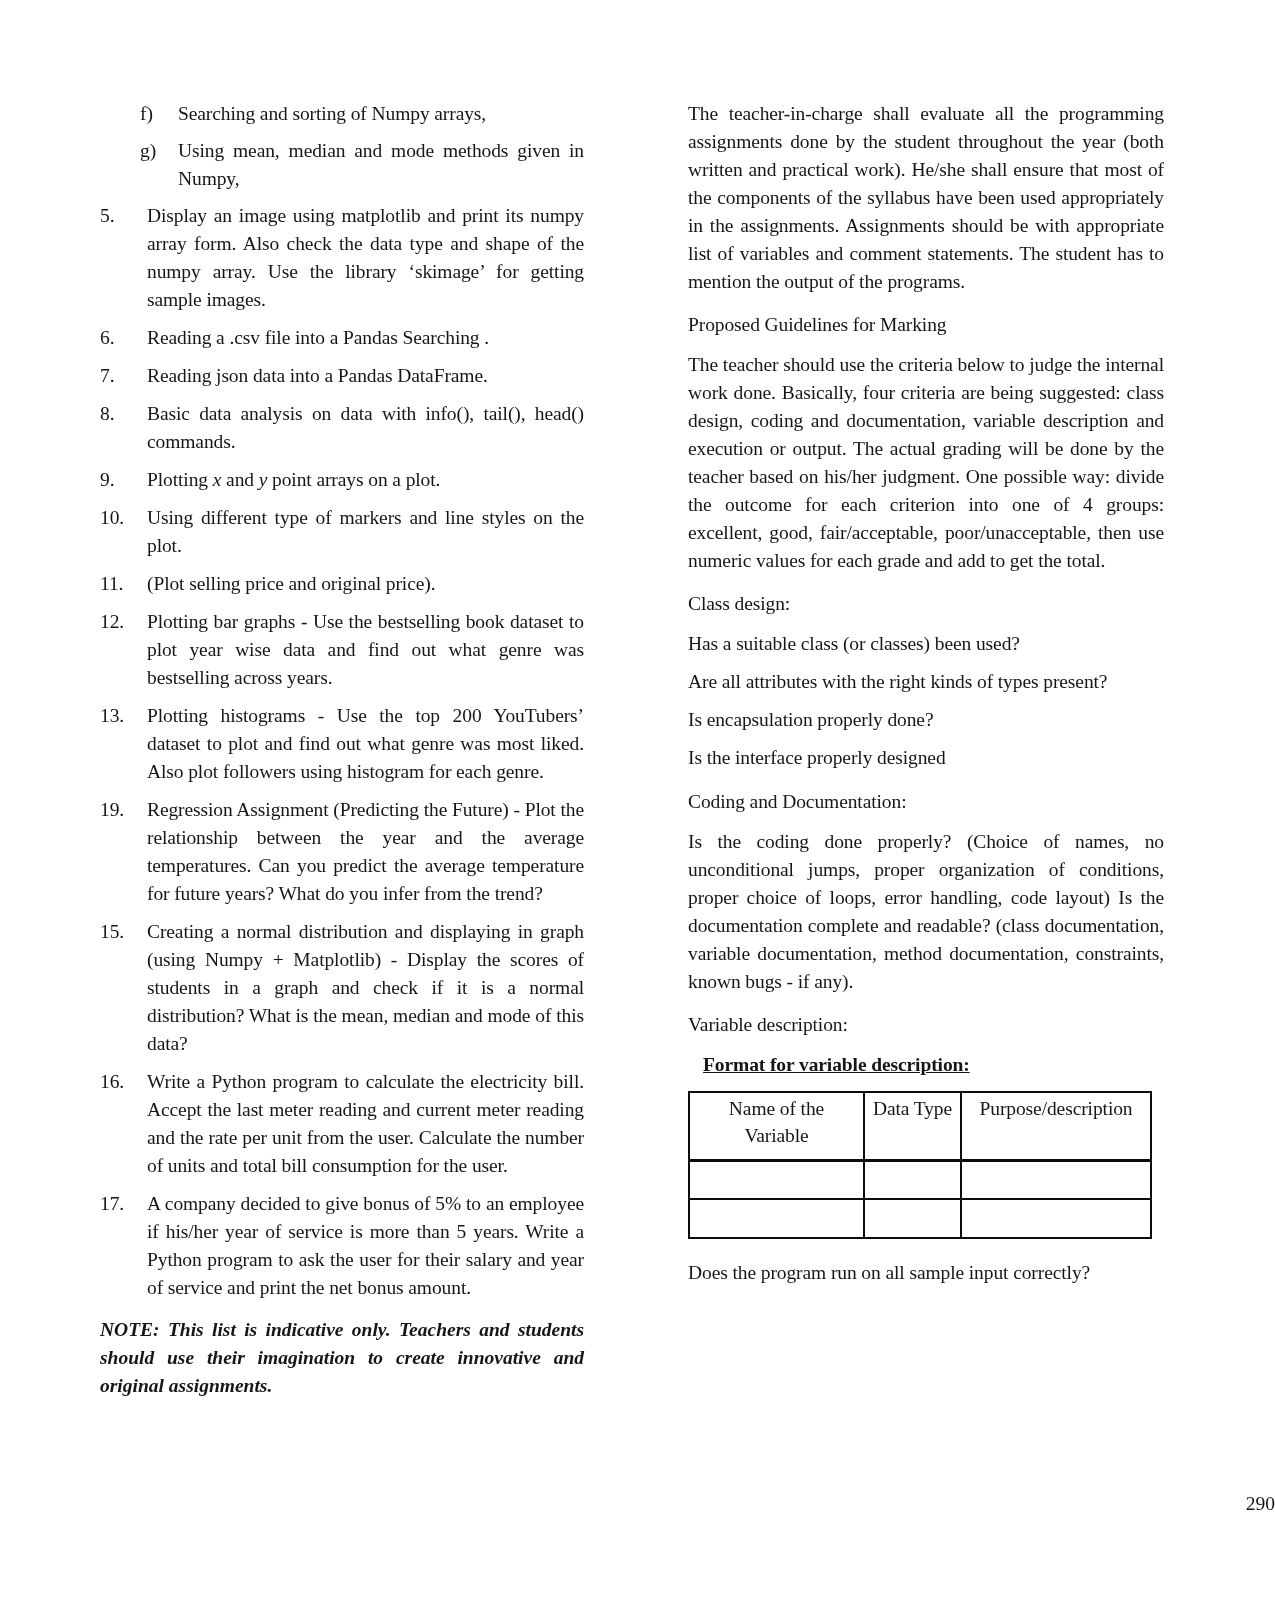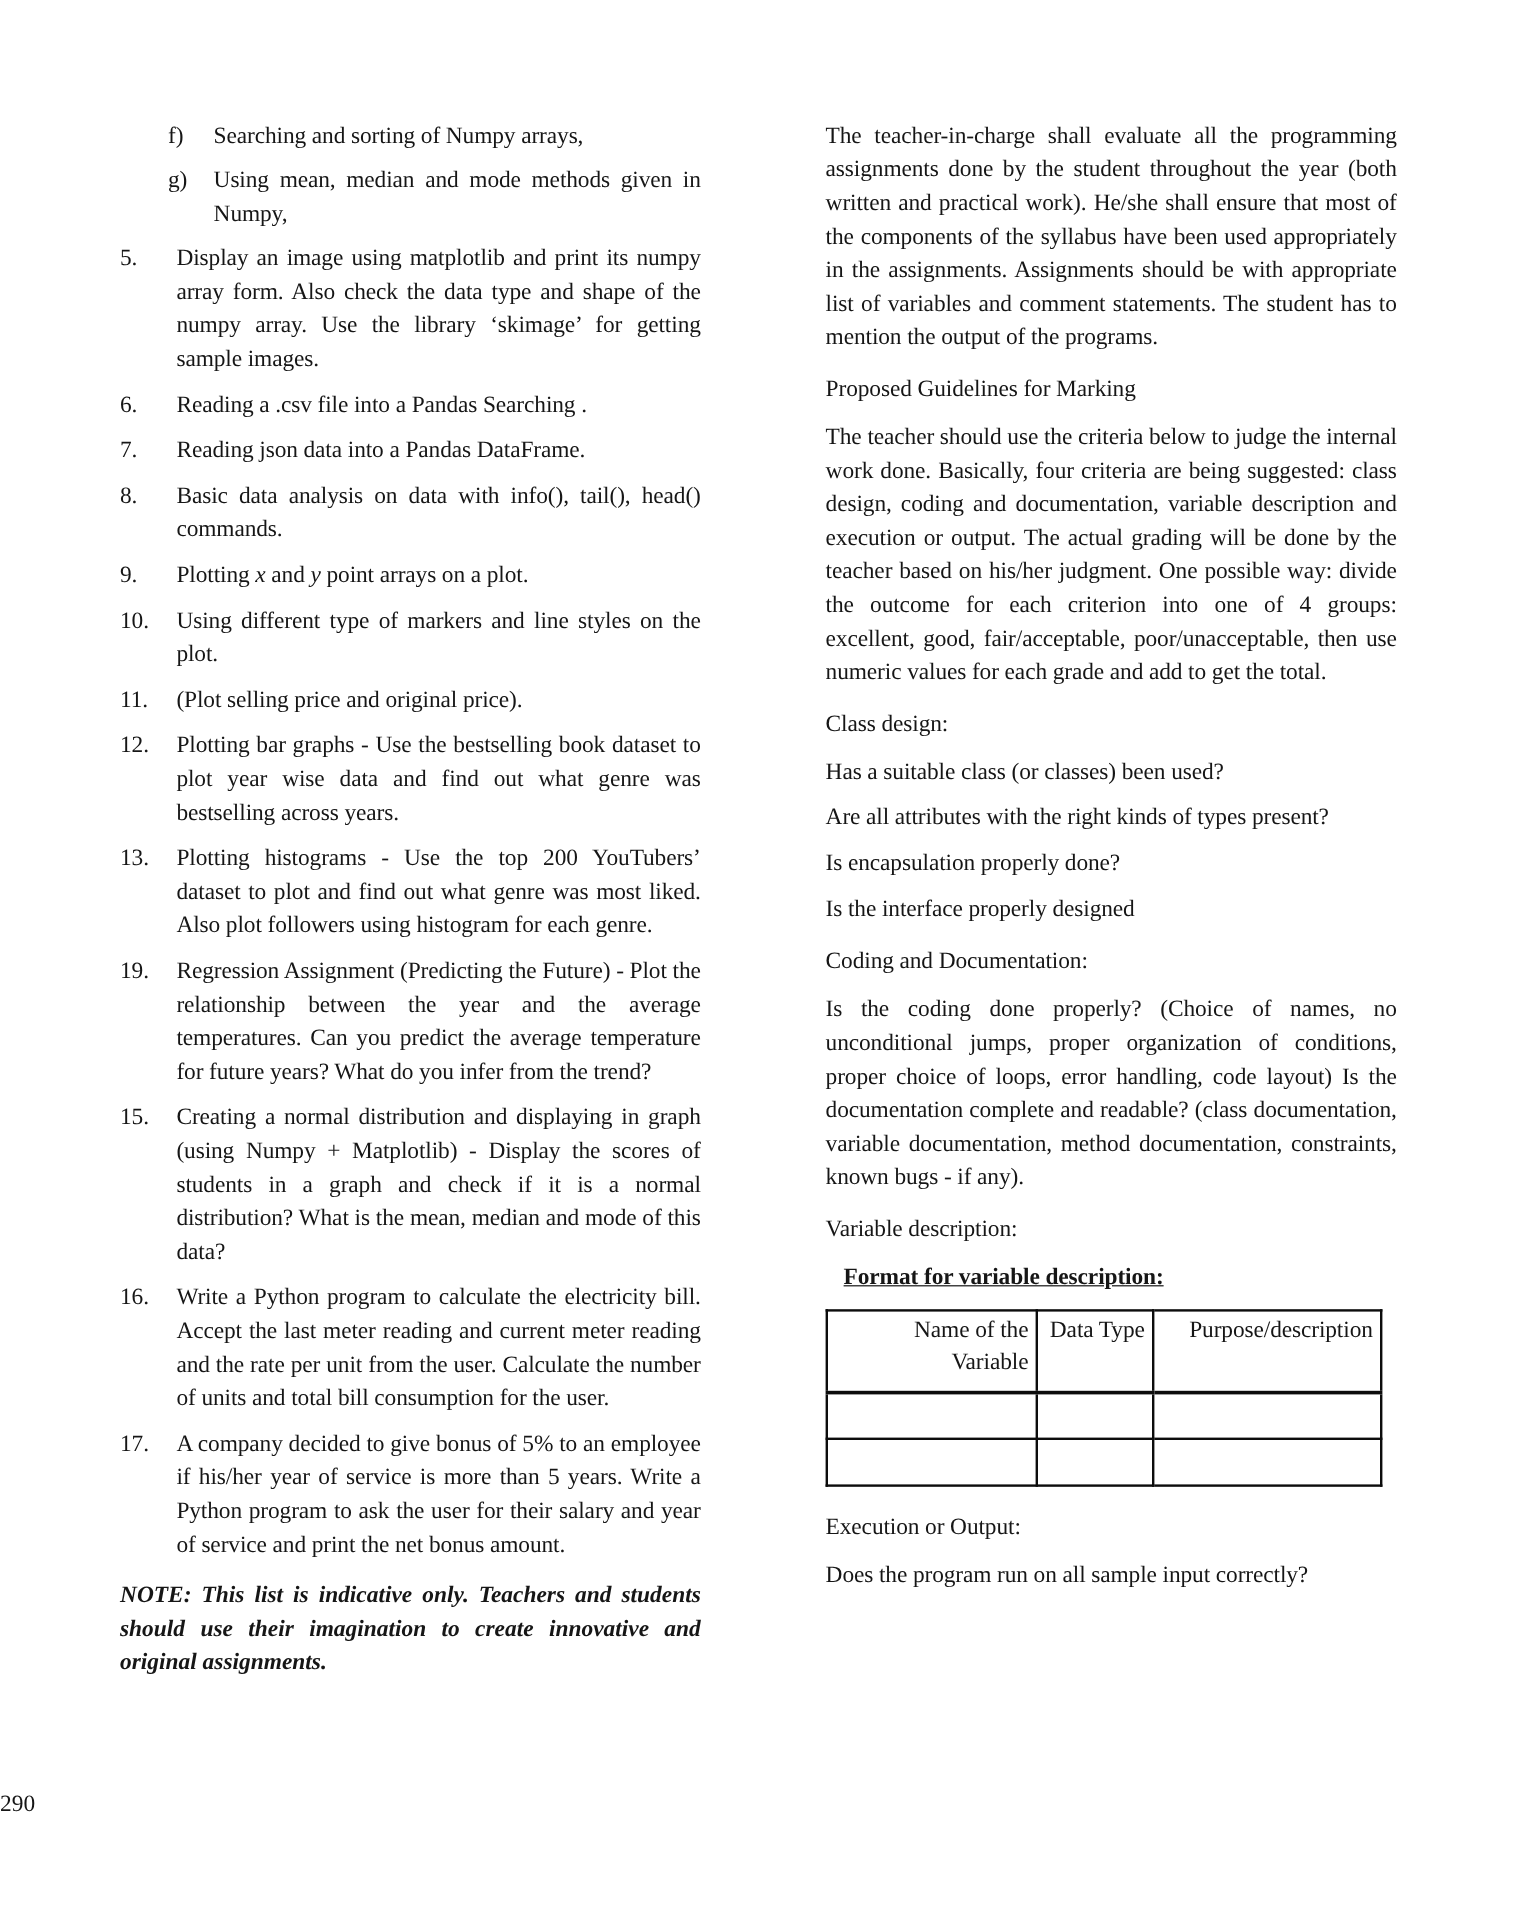--- a/index.html
+++ b/index.html
@@ -37,29 +37,29 @@
 
   table.var-table {
     border-collapse:collapse; width:462px; margin:2px 0 20px 0;
     table-layout:fixed;
   }
   table.var-table col.c1 { width:175px; }
   table.var-table col.c2 { width:97px; }
   table.var-table col.c3 { width:190px; }
   table.var-table th, table.var-table td {
     border:2px solid #0c0c0c; padding:2px 6px;
-    font-weight:normal; text-align:right; vertical-align:top;
+    font-weight:normal; text-align:center; vertical-align:top;
     line-height:27px;
   }
   table.var-table thead th { border-bottom:3px solid #0c0c0c; height:68px; }
   table.var-table td { height:39px; }
 
   .page-number {
     position:absolute; left:0; right:0; top:1490px;
-    text-align:left; letter-spacing:0;
+    text-align:right; letter-spacing:0;
   }
   i { font-style:italic; }
 </style>
 </head>
 <body>
 
 <div class="page">
 
   <div class="col-left">
 
@@ -170,18 +170,17 @@
           <td></td>
         </tr>
         <tr>
           <td></td>
           <td></td>
           <td></td>
         </tr>
       </tbody>
     </table>
 
-    <div class="h-bold">Execution or Output:</div>
     <div class="para">Does the program run on all sample input correctly?</div>
   </div>
 
   <div class="page-number">290</div>
 </div>
 
 </body></html>

